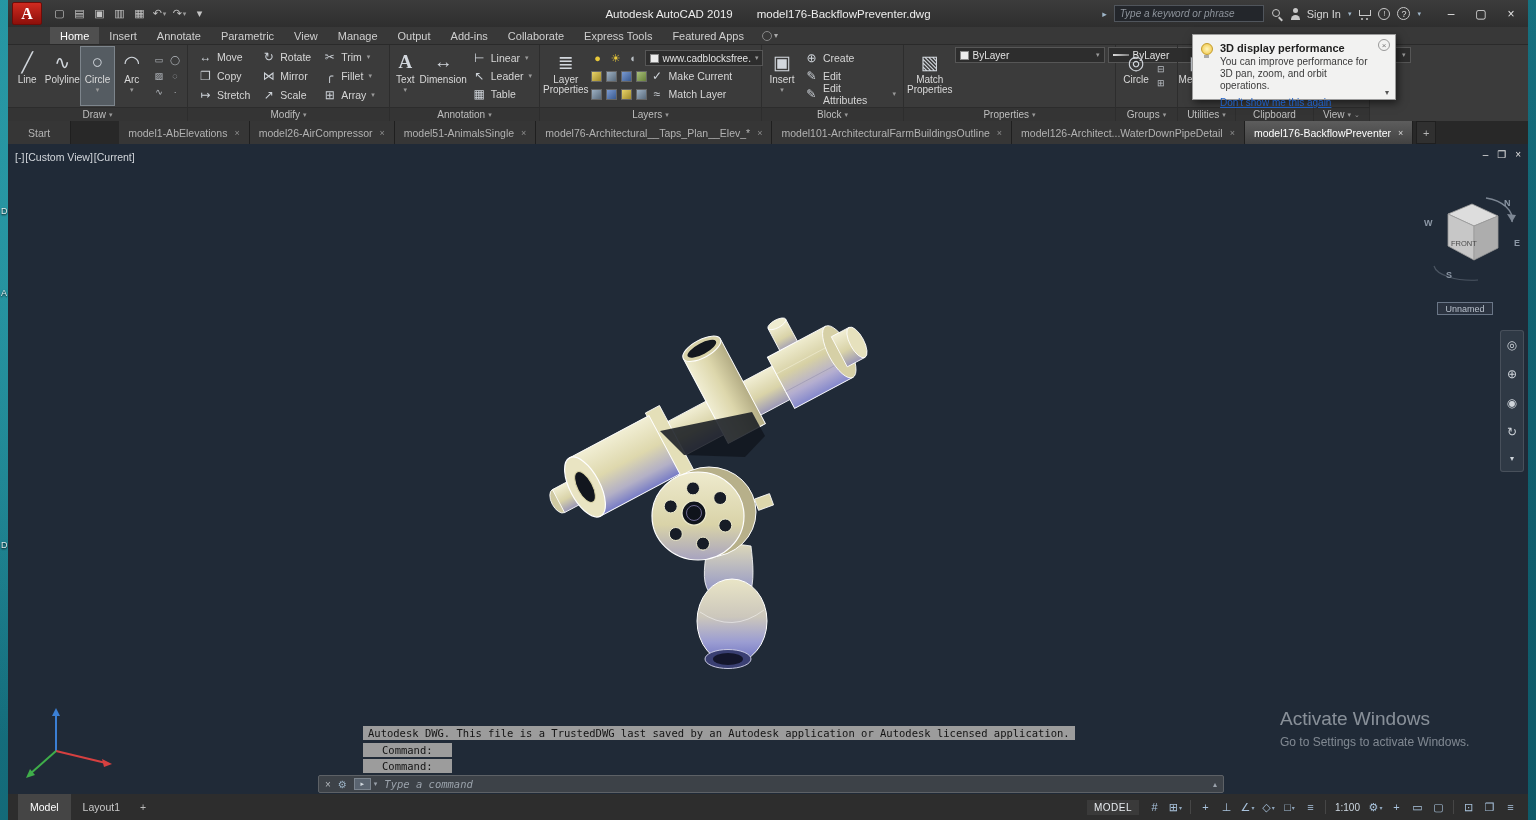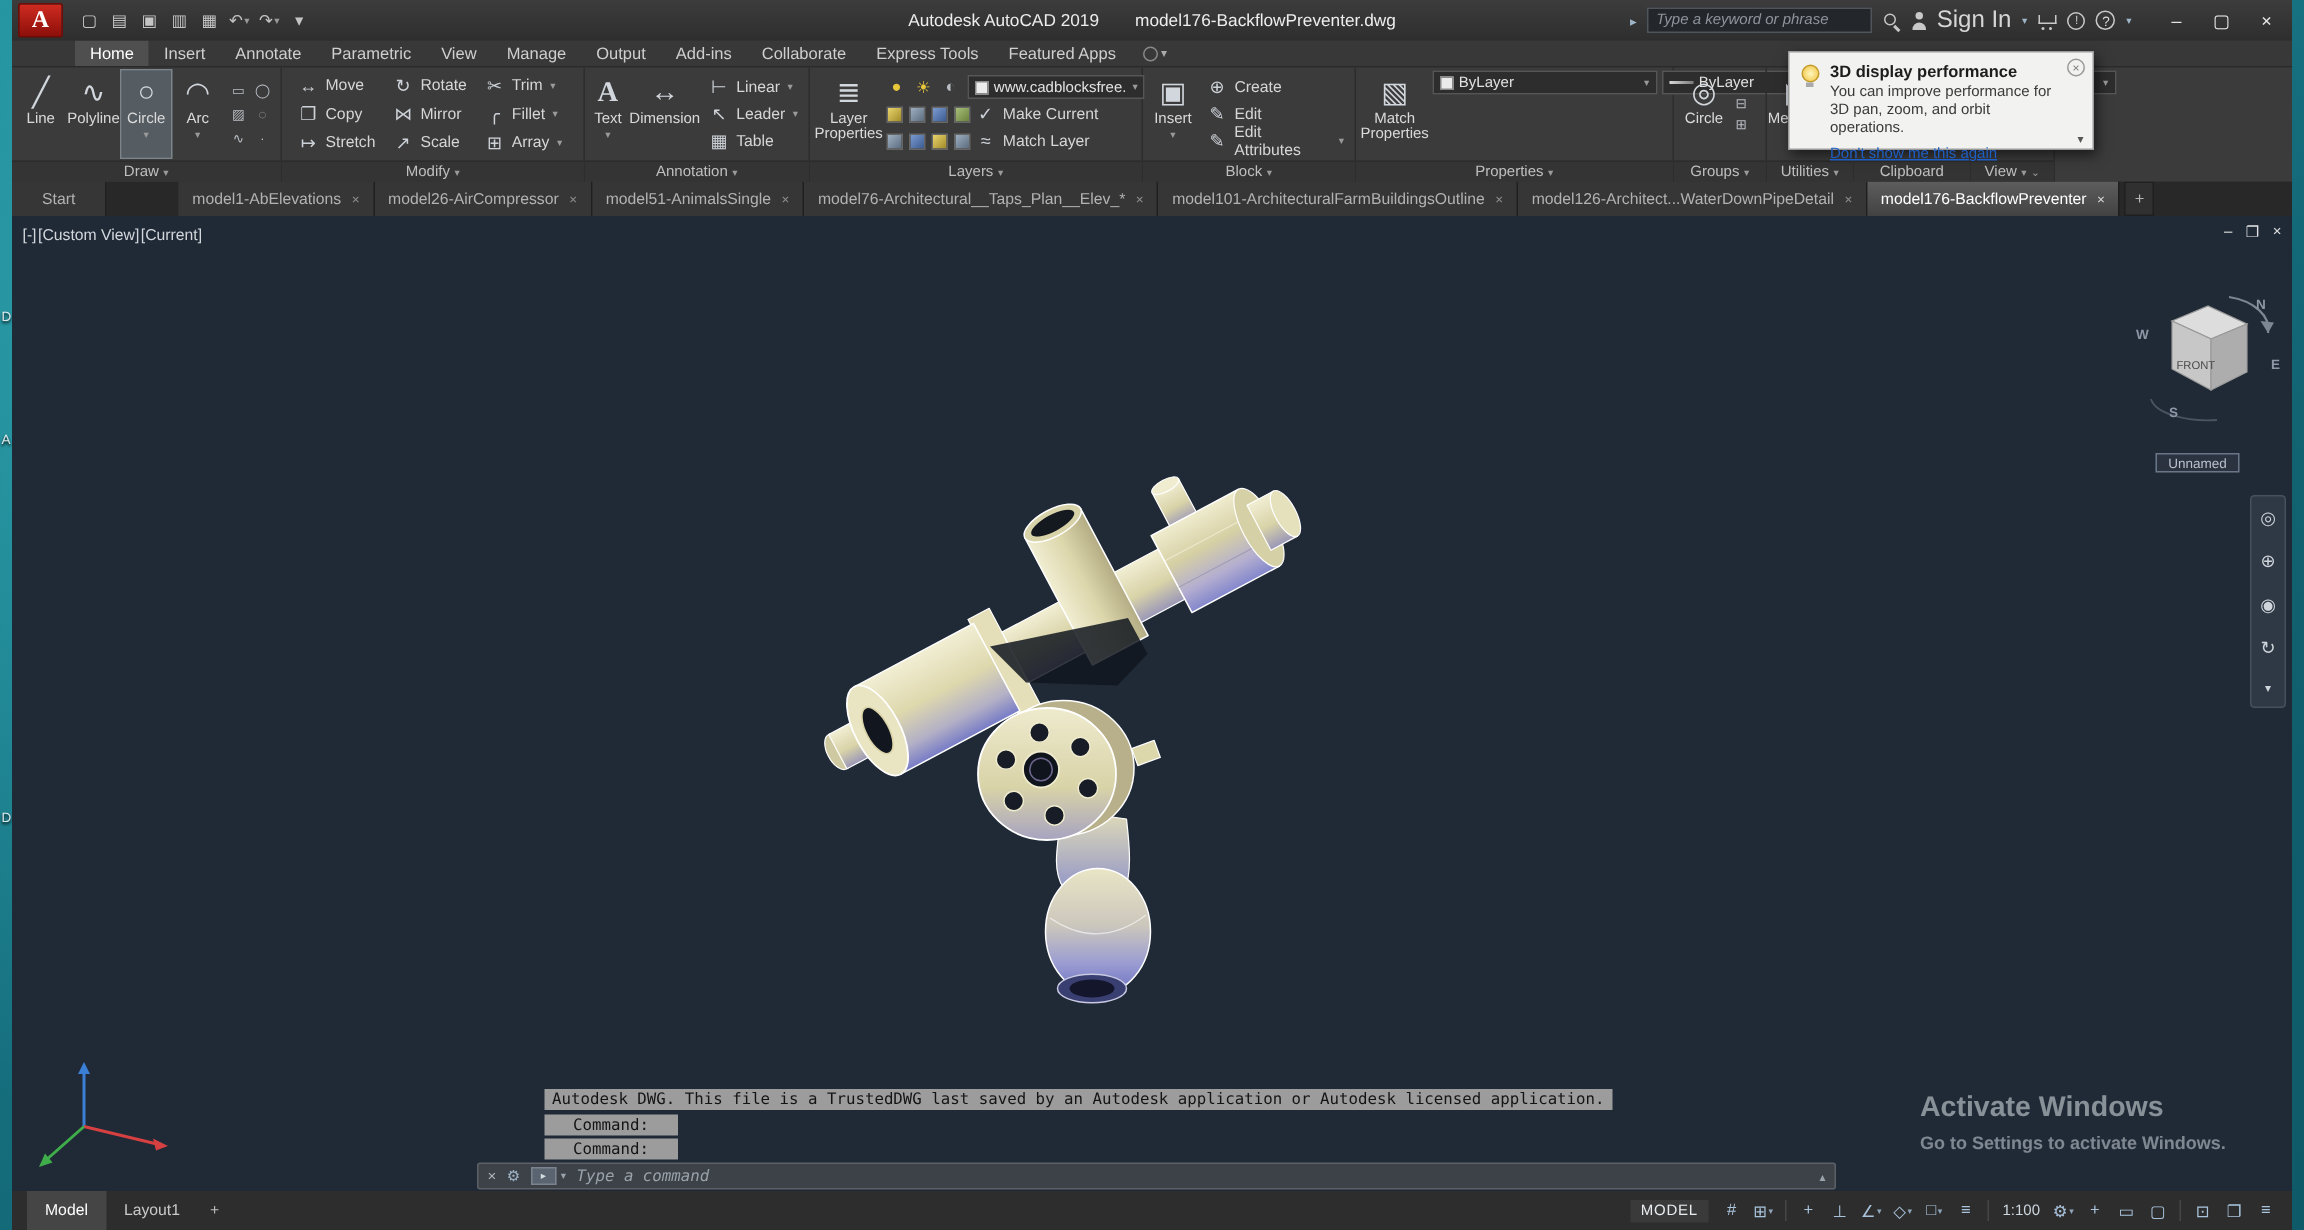--- a/index.html
+++ b/index.html
@@ -22,21 +22,21 @@
   .tb-right{margin-left:auto;display:flex;align-items:center;gap:7px;padding-right:2px;}
   .ic-collapse{color:#9fb6c9;font-size:9px;}
   .search-box{width:150px;height:17px;background:#23262b;border:1px solid #50555c;color:#cfd3d8;font-size:10px;padding:0 5px;font-family:"Liberation Sans",sans-serif;}
   .search-box::placeholder{color:#8e949c;font-style:italic;}
   .find-ic{width:12px;height:12px;position:relative;display:inline-block;}
   .find-ic::before{content:"";position:absolute;top:1px;left:1px;width:6px;height:6px;border:1.5px solid #c6c6c6;border-radius:50%;}
   .find-ic::after{content:"";position:absolute;bottom:0;right:0;width:5px;height:2px;background:#c6c6c6;transform:rotate(45deg);}
   .person-ic{width:10px;height:12px;position:relative;display:inline-block;}
   .person-ic::before{content:"";position:absolute;top:0;left:3px;width:5px;height:5px;border-radius:50%;background:#c9c9c9;}
   .person-ic::after{content:"";position:absolute;bottom:0;left:1px;width:9px;height:5px;border-radius:5px 5px 0 0;background:#c9c9c9;}
-  .signin{font-size:16px;color:#d6d6d6;}
+  .signin{font-size:11px;color:#d6d6d6;}
   .cart-ic{width:13px;height:12px;position:relative;display:inline-block;}
   .cart-ic::before{content:"";position:absolute;top:2px;left:1px;width:10px;height:5px;border:1px solid #c9c9c9;border-top:none;}
   .cart-ic::after{content:"";position:absolute;bottom:0;left:3px;width:2px;height:2px;background:#c9c9c9;border-radius:50%;box-shadow:5px 0 0 #c9c9c9;}
   .alert-ic{width:12px;height:12px;border-radius:50%;border:1px solid #c9c9c9;color:#c9c9c9;font-size:8px;display:flex;align-items:center;justify-content:center;}
   .alert-ic::before{content:"!";}
   .help-ic{width:13px;height:13px;border-radius:50%;border:1px solid #c9c9c9;color:#dedede;font-size:9px;display:flex;align-items:center;justify-content:center;}
   .win-btns{display:flex;margin-left:8px;}
   .win-btn{width:30px;height:27px;display:flex;align-items:center;justify-content:center;color:#e6e6e6;font-size:12px;}
 
   
@@ -115,21 +115,21 @@
   .trusted{position:absolute;left:355px;top:582px;background:#9c9c9c;color:#141414;font:10.5px "DejaVu Sans Mono",monospace;padding:1px 5px;white-space:nowrap;}
   .prompt{position:absolute;left:355px;background:#9c9c9c;color:#141414;font:10.5px "DejaVu Sans Mono",monospace;padding:1px 19px;}
   .cmdbar{position:absolute;left:310px;top:631px;width:906px;height:18px;background:rgba(64,68,74,.92);border:1px solid #5d6166;border-radius:2px;display:flex;align-items:center;gap:7px;padding:0 6px;}
   .cmd-x{color:#b4b9be;font-size:10px;}
   .cmd-wrench{color:#9fb6c9;font-size:10px;}
   .cmd-chip{width:17px;height:12px;background:#5a6470;border:1px solid #7b848e;color:#d3dae0;font-size:7px;display:flex;align-items:center;justify-content:center;}
   .cmd-chip-caret{font-size:7px;color:#9aa2ab;margin-left:-4px;}
   .cmd-input{flex:1;background:transparent;border:none;outline:none;font:italic 10.5px "DejaVu Sans Mono",monospace;color:#cfd4da;}
   .cmd-input::placeholder{color:#9aa2ab;font-style:italic;}
   .cmd-up{color:#9aa2ab;font-size:8px;}
-  .watermark{position:absolute;left:1272px;top:584px;color:rgba(222,228,233,.55);font-weight:bold;}
+  .watermark{position:absolute;left:1272px;top:564px;color:rgba(222,228,233,.55);}
   .wm1{font-size:19px;}
   .wm2{font-size:12px;margin-top:5px;color:rgba(222,228,233,.5);}
 
   
   .statusbar{height:26px;background:#2d2d2d;display:flex;align-items:center;flex:none;font-size:10.5px;color:#c9c9c9;padding-left:10px;}
   .sb-tab{height:100%;display:flex;align-items:center;padding:0 12px;}
   .sb-tab.active{background:#454545;color:#fff;}
   .sb-add{padding:0 8px;color:#bbb;}
   .sb-right{margin-left:auto;display:flex;align-items:center;gap:2px;padding-right:8px;}
   .sb-mode{color:#e8ecf0;letter-spacing:.5px;font-size:10px;padding:2px 7px;background:#3a3a3a;margin-right:4px;}

